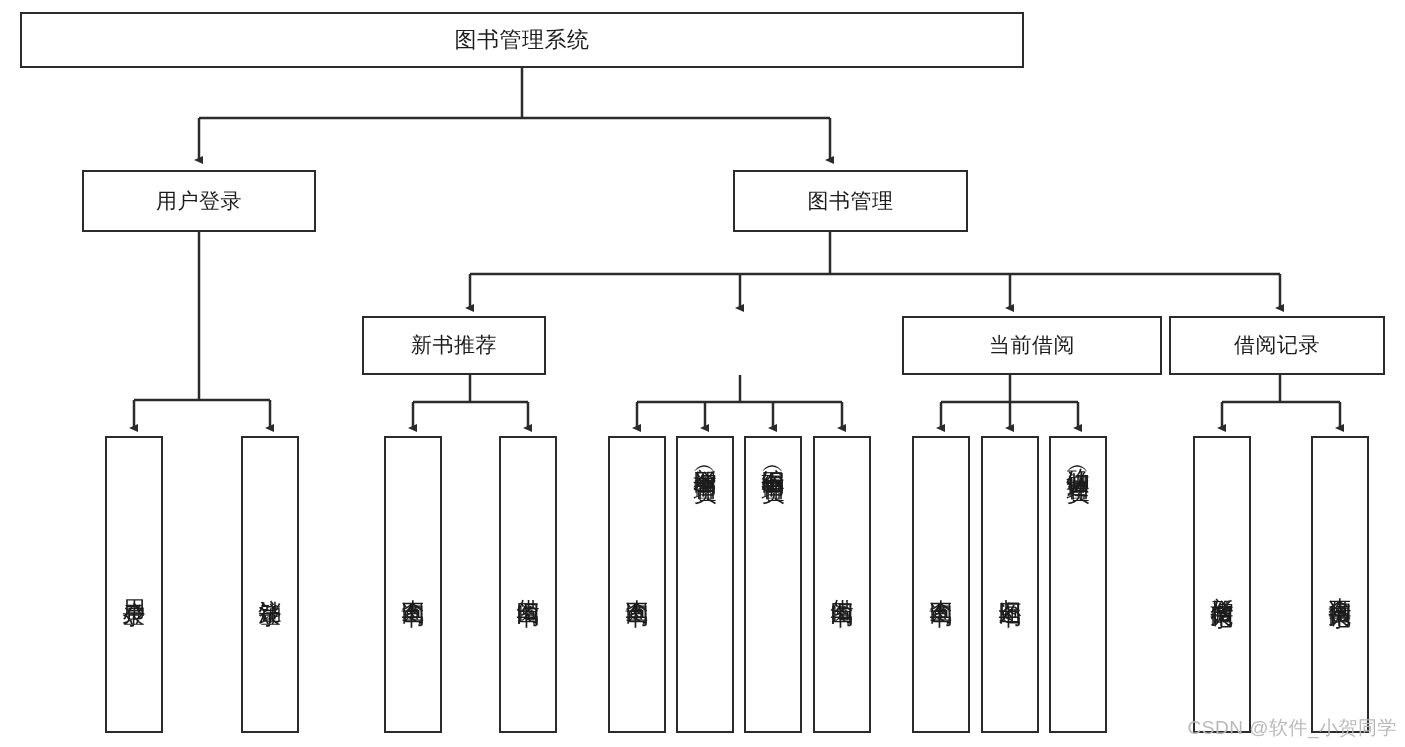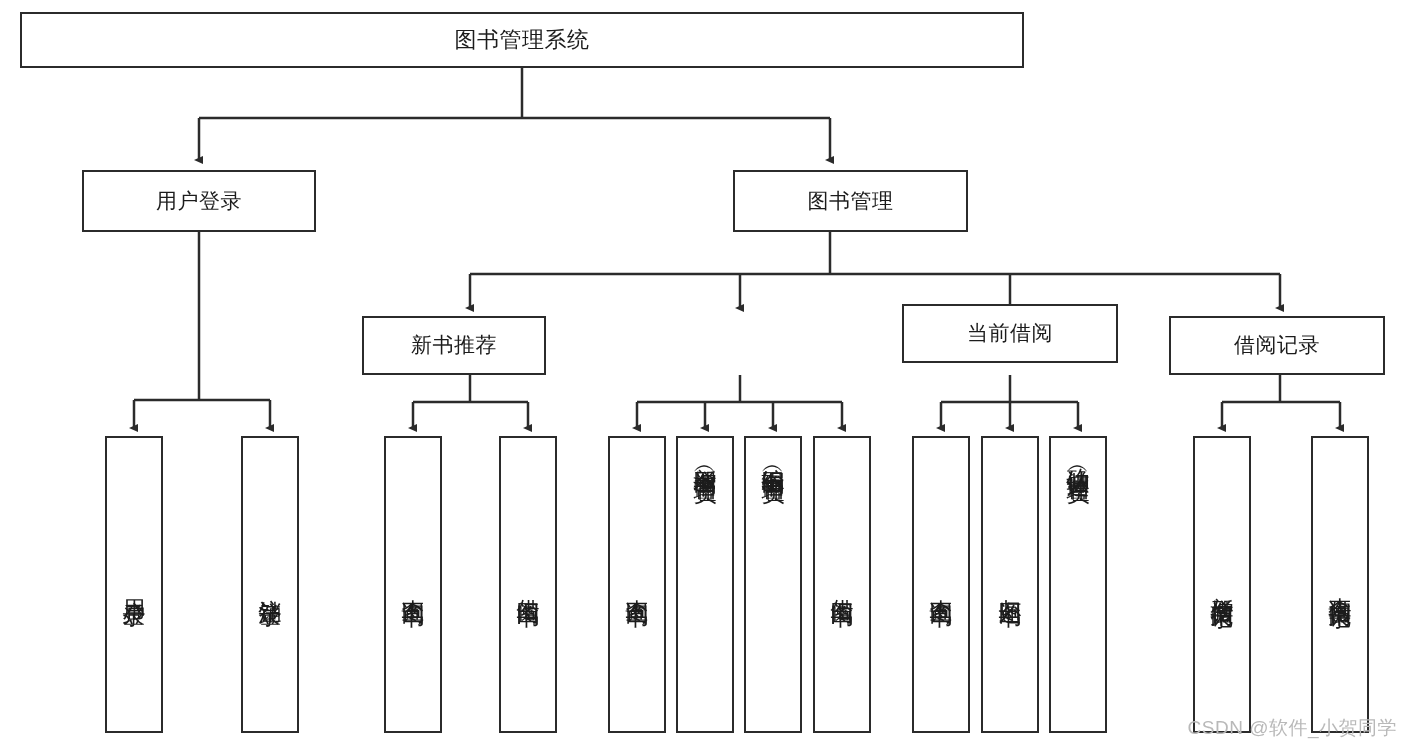--- a/index.html
+++ b/index.html
@@ -137,21 +137,21 @@
   <div class="node horiz" style="left:82px; top:170px; width:234px; height:62px;">
     <span class="node-label">用户登录</span>
   </div>
   <div class="node horiz" style="left:712px; top:170px; width:235px; height:62px;margin-left:21px;">
     <span class="node-label">图书管理</span>
   </div>
 
   <div class="node horiz" style="left:362px; top:316px; width:184px; height:59px;">
     <span class="node-label">新书推荐</span>
   </div>
-  <div class="node horiz" style="left:902px; top:304px; width:216px; height:59px;">
+  <div class="node horiz" style="left:902px; top:316px; width:260px; height:59px;">
     <span class="node-label">当前借阅</span>
   </div>
   <div class="node horiz" style="left:1169px; top:316px; width:216px; height:59px;">
     <span class="node-label">借阅记录</span>
   </div>
 
   <div class="node leaf centered" style="left:105px; top:436px; width:58px; height:297px;">
     <span class="node-label">用户登录</span>
   </div>
   <div class="node leaf centered" style="left:241px; top:436px; width:58px; height:297px;">

